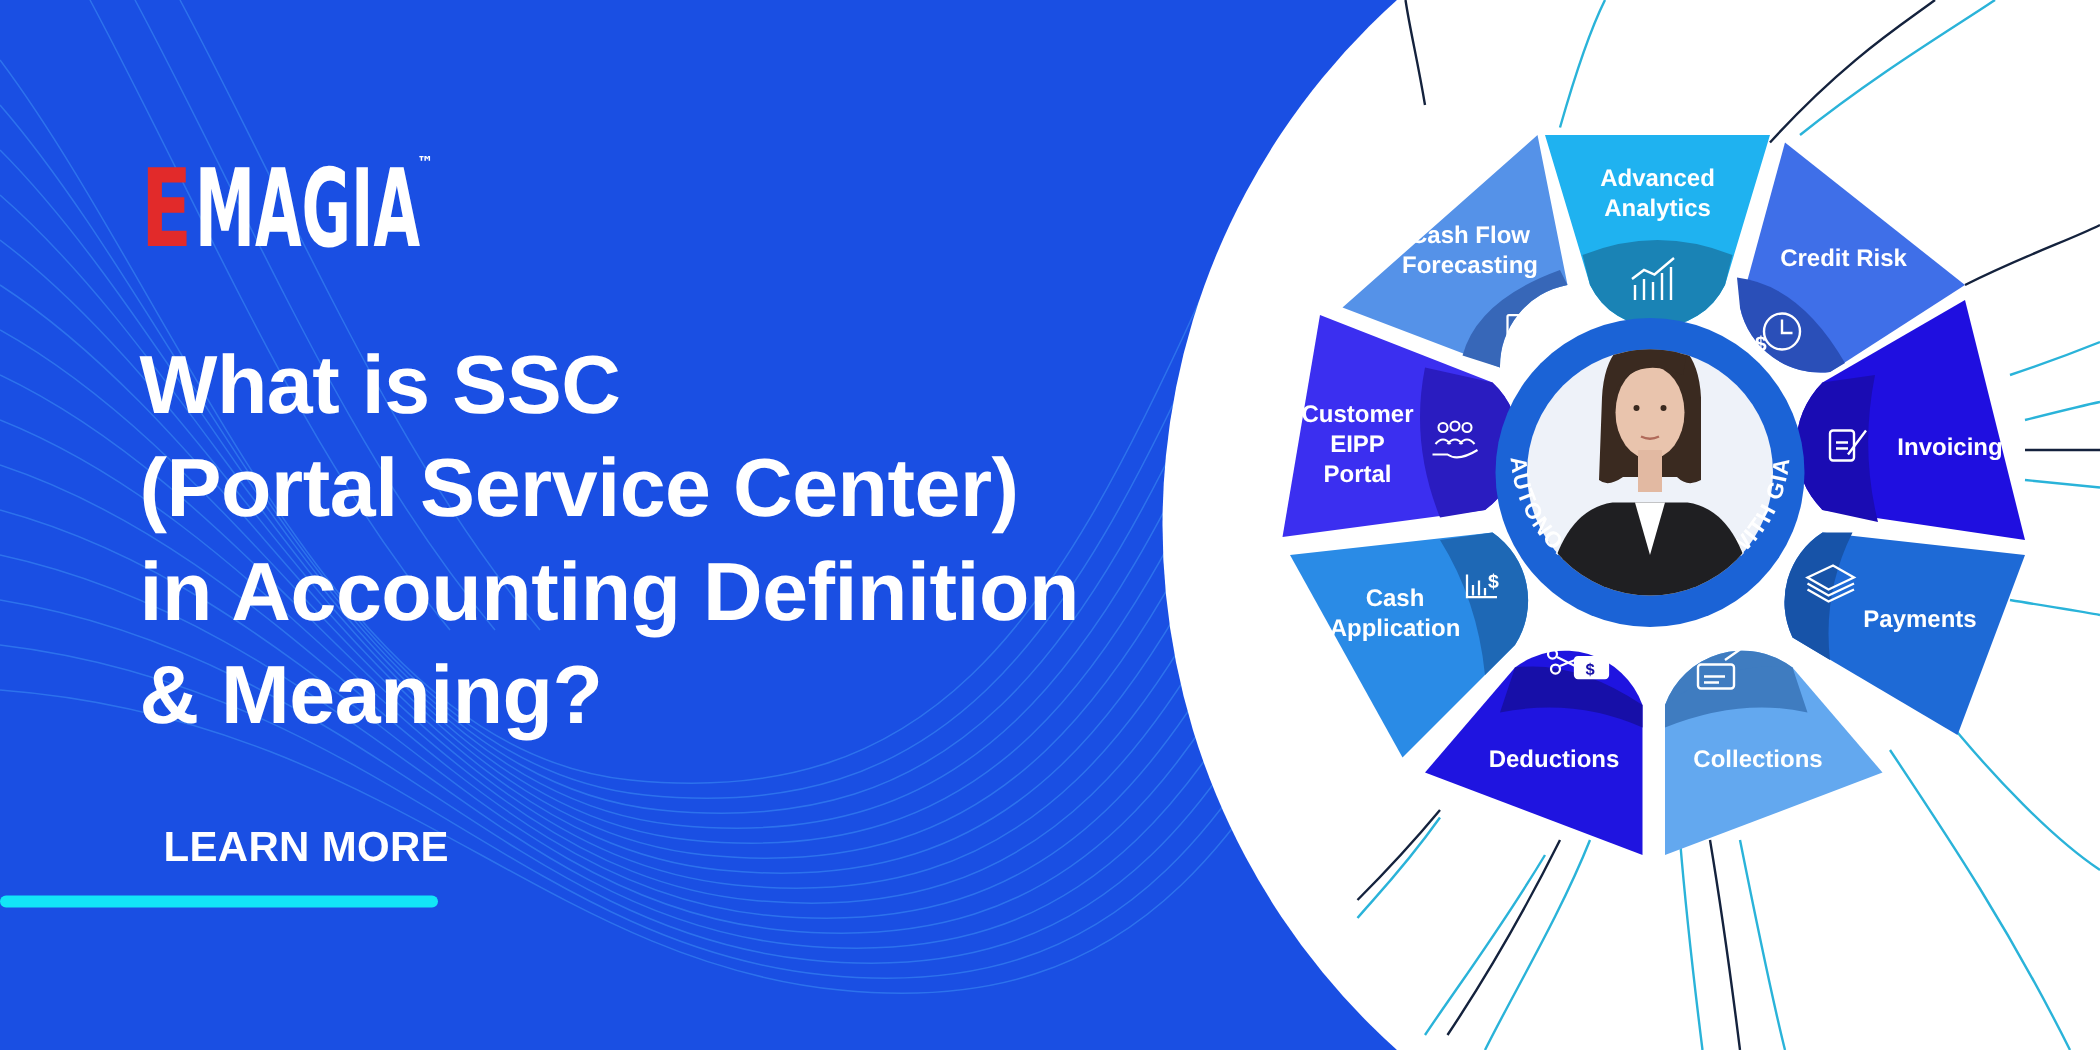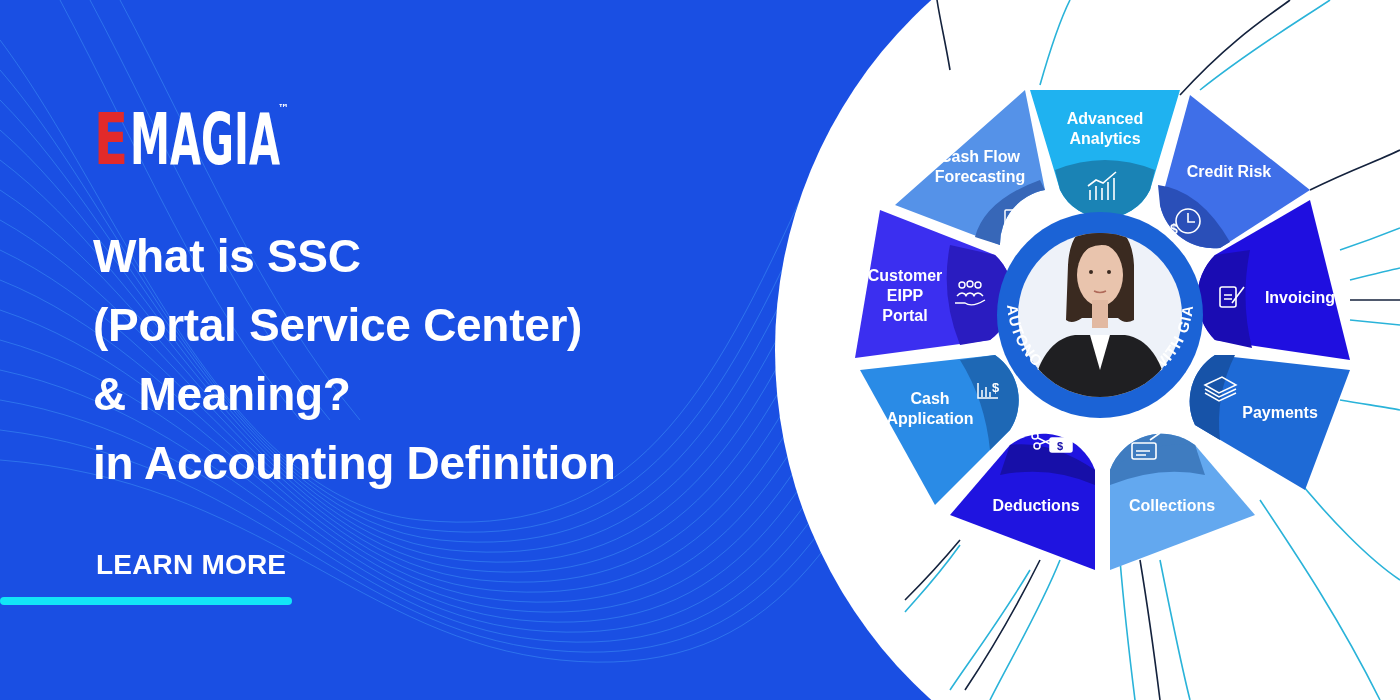--- a/index.html
+++ b/index.html
@@ -1,22 +1,22 @@
 <!DOCTYPE html>
 <html><head>
 <meta charset="utf-8">
 <style>
   html,body{margin:0;padding:0;}
   body{width:1400px;height:700px;overflow:hidden;position:relative;background:#1a4fe3;font-family:"Liberation Sans",sans-serif;}
   .bg-lines{position:absolute;left:0;top:0;width:1400px;height:700px;}
   .white-circle{position:absolute;left:775px;top:-120px;width:940px;height:940px;border-radius:50%;background:#ffffff;}
   .logo-wrap{position:absolute;left:94px;top:96px;width:200px;height:74px;}
-  .title{position:absolute;left:93px;top:222px;width:680px;color:#fff;font-size:46px;line-height:69px;font-weight:700;letter-spacing:-0.3px;}
+  .title{position:absolute;left:93px;top:222px;width:680px;color:#fff;font-size:55px;line-height:69px;font-weight:700;letter-spacing:-0.3px;}
   .title div{white-space:nowrap;}
-  .learn{position:absolute;left:96px;top:549px;color:#fff;font-size:28px;font-weight:700;letter-spacing:0.2px;cursor:pointer;}
+  .learn{position:absolute;left:109px;top:549px;color:#fff;font-size:28px;font-weight:700;letter-spacing:0.2px;cursor:pointer;}
   .underline{position:absolute;left:0;top:597px;width:292px;height:8px;border-radius:4px;background:#12e6f7;}
   .wheel{position:absolute;left:0;top:0;width:1400px;height:700px;}
   .seg-label{font-family:"Liberation Sans",sans-serif;font-weight:700;fill:#fff;font-size:16px;}
   .ring-text{font-family:"Liberation Sans",sans-serif;font-weight:700;fill:#fff;font-size:15px;letter-spacing:1px;}
 </style>
 </head>
 <body>
 
 <svg class="bg-lines" viewBox="0 0 1400 700">
   <g fill="none" stroke="#4fb4ff" stroke-opacity="0.35" stroke-width="1">
@@ -47,22 +47,22 @@
   <svg width="200" height="74" viewBox="0 0 200 74">
     <text x="0" y="68" font-family="DejaVu Sans, sans-serif" font-weight="700" font-size="72" fill="#e22a2a" textLength="34" lengthAdjust="spacingAndGlyphs">E</text>
     <text x="36" y="68" font-family="DejaVu Sans, sans-serif" font-weight="700" font-size="72" fill="#ffffff" textLength="150" lengthAdjust="spacingAndGlyphs">MAGIA</text>
     <text x="184" y="16" font-family="DejaVu Sans, sans-serif" font-weight="700" font-size="11" fill="#ffffff">™</text>
   </svg>
 </div>
 
 <h1 class="title" style="margin:0;">
   <div>What is SSC</div>
   <div>(Portal Service Center)</div>
+  <div>in Accounting Definition</div>
   <div>&amp; Meaning?</div>
-  <div>in Accounting Definition</div>
 </h1>
 
 <a class="learn">LEARN MORE</a>
 <div class="underline"></div>
 
 <svg class="wheel" viewBox="0 0 1400 700">
 
   <g fill="none" stroke-width="1.6">
     <path d="M1290 470 C 1330 520, 1370 560, 1400 580" stroke="#2ab3d9"></path>
     <path d="M1260 500 C 1300 560, 1340 620, 1380 700" stroke="#2ab3d9"></path>

